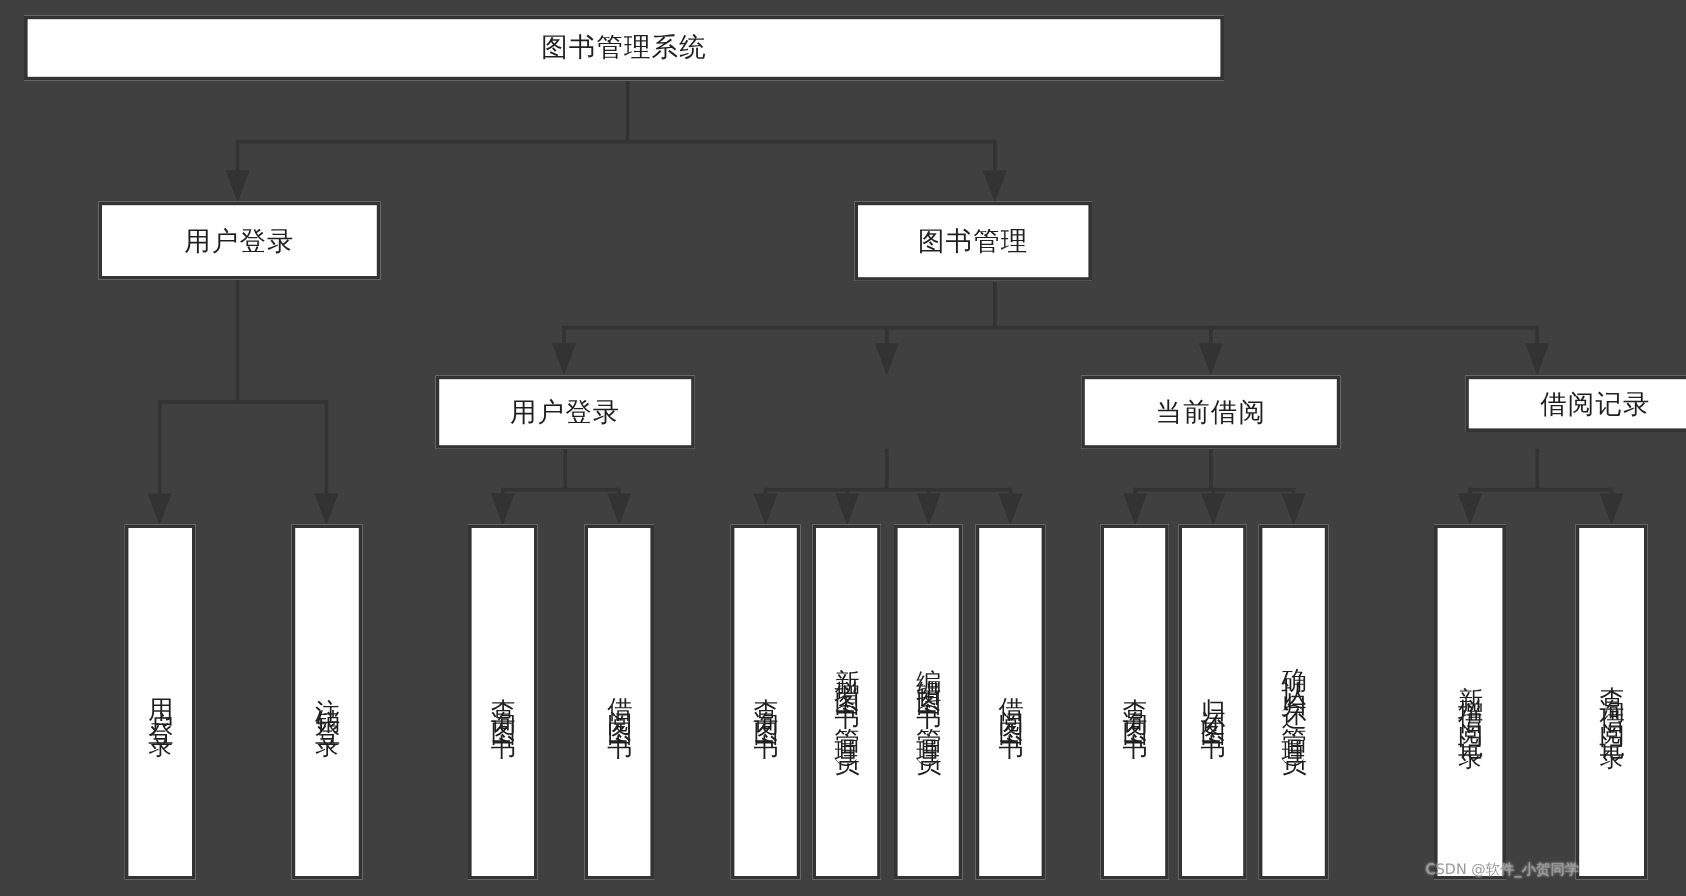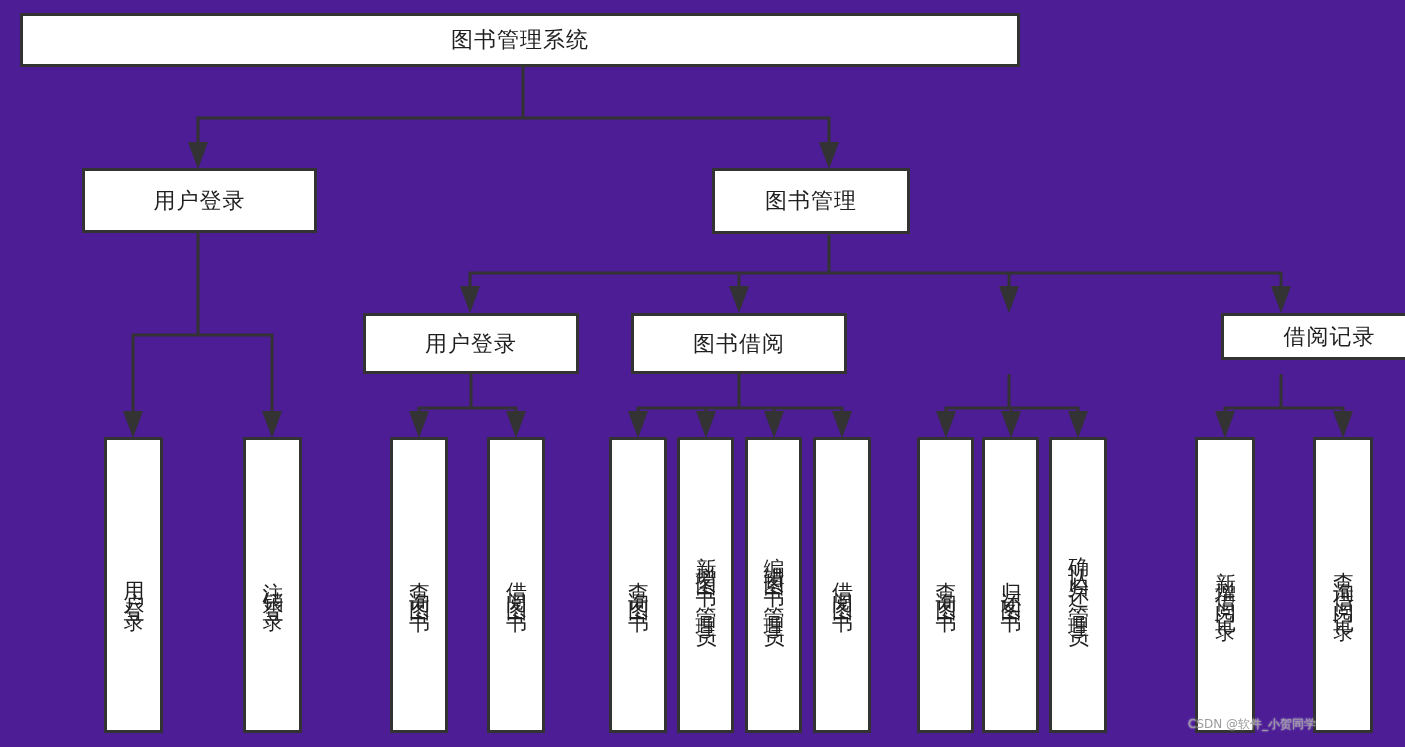--- a/index.html
+++ b/index.html
@@ -1,21 +1,21 @@
 <!DOCTYPE html>
 <html><head>
 <meta charset="utf-8">
 <style>
   html, body { margin: 0; padding: 0; background: #ffffff; }
   * { box-sizing: border-box; }
   #stage {
     position: relative;
     width: 1405px;
     height: 747px;
-    background: #4c1d95;
+    background: #404040;
     font-family: "DejaVu Sans", "Liberation Sans", sans-serif;
     color: #1f1f1f;
     overflow: hidden;
   }
   #connectors { position: absolute; left: 0; top: 0; }
   .node {
     position: absolute;
     background: #ffffff;
     border: 3px solid #333333;
     display: flex;
@@ -111,21 +111,21 @@
       <polygon points="1333,411 1353,411 1343,438"></polygon>
     </g>
   </svg>
 
   <div class="node hbox" style="left:20px;top:13px;width:1000px;height:54px">图书管理系统</div>
 
   <div class="node hbox" style="left:82px;top:168px;width:235px;height:65px">用户登录</div>
   <div class="node hbox" style="left:712px;top:168px;width:198px;height:66px">图书管理</div>
 
   <div class="node hbox" style="left:363px;top:313px;width:216px;height:61px">用户登录</div>
-  <div class="node hbox" style="left:631px;top:313px;width:216px;height:61px">图书借阅</div>
+  <div class="node hbox" style="left:901px;top:313px;width:216px;height:61px">当前借阅</div>
   <div class="node hbox" style="left:1221px;top:313px;width:217px;height:47px">借阅记录</div>
 
   <div class="node vbox" style="left:104px;top:437px;width:59px;height:296px">
     <span class="vtext">用户登录</span>
   </div>
   <div class="node vbox" style="left:243px;top:437px;width:59px;height:296px">
     <span class="vtext">注销登录</span>
   </div>
 
   <div class="node vbox" style="left:390px;top:437px;width:58px;height:296px">

